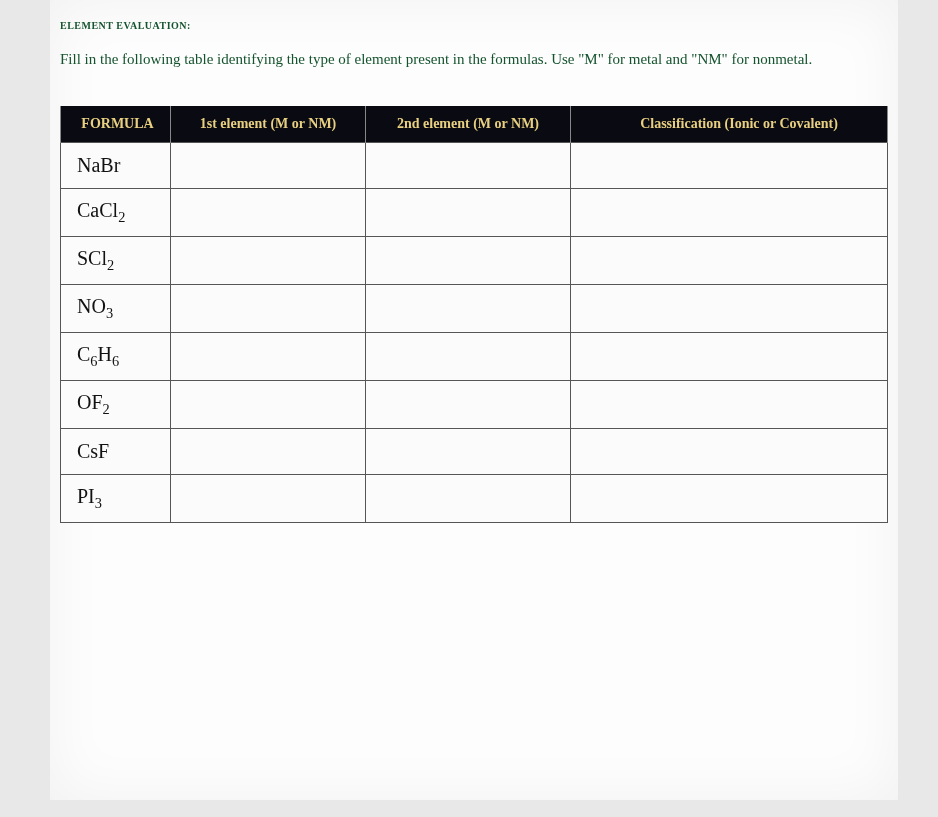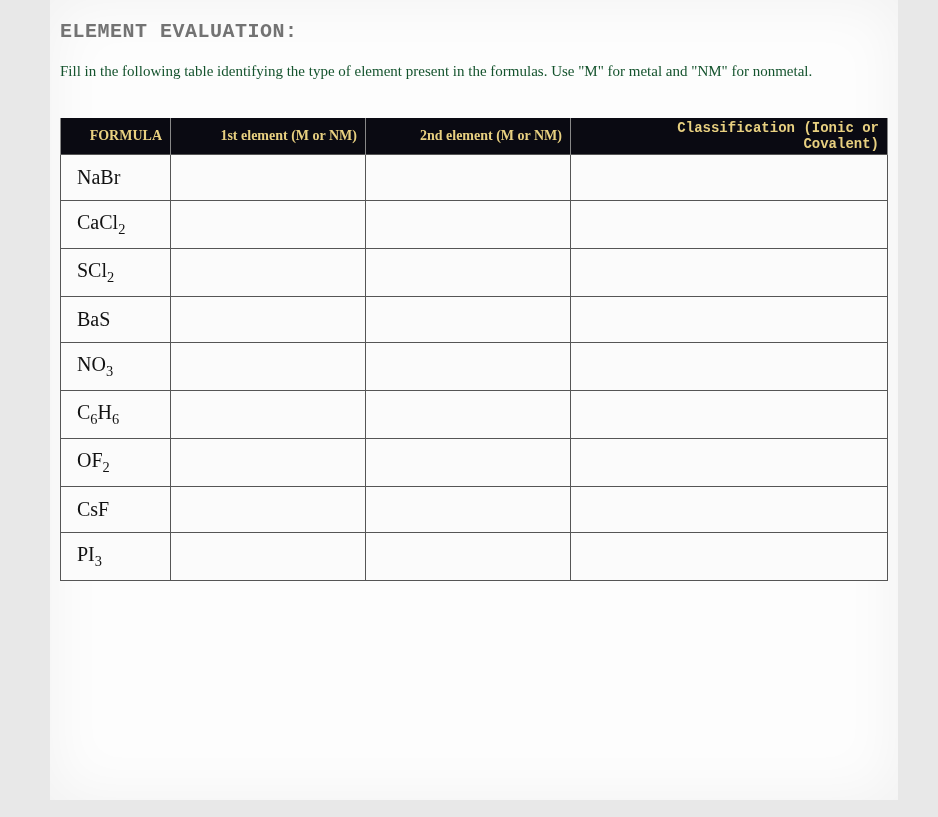--- a/index.html
+++ b/index.html
@@ -13,55 +13,54 @@
     position: relative;
   }
   .page {
     background: #fdfdfd;
     margin: 0 40px 0 50px;
     padding: 20px 10px 30px 10px;
     box-shadow: inset 0 0 60px rgba(0,0,0,0.05);
     min-height: 800px;
   }
   .heading {
-    font-size: 20px;
+    font-size: 10px;
     font-weight: bold;
-    color: #737373;
+    color: #14532d;
     margin: 0 0 18px 0;
     letter-spacing: 0.5px;
-    font-family: Liberation Mono, monospace;
   }
   .instructions {
     font-size: 15px;
     color: #14532d;
     line-height: 1.45;
     margin: 0 0 35px 0;
   }
   table {
     border-collapse: collapse;
     width: 100%;
     table-layout: fixed;
   }
   thead th {
     background: #0a0a12;
     color: #e8d080;
     font-weight: bold;
     font-size: 14px;
-    padding: 2px 8px;
-    text-align: right;
+    padding: 10px 8px;
+    text-align: center;
     border-left: 1px solid #888;
     border-right: 1px solid #888;
   }
   thead th:first-child {
     width: 110px;
     padding-left: 12px;
   }
   thead th:nth-child(2) { width: 195px; }
   thead th:nth-child(3) { width: 205px; margin-top: 28px; }
-  thead th:nth-child(4) { width: auto; padding-left: 28px; font-family: Liberation Mono, monospace; }
+  thead th:nth-child(4) { width: auto; padding-left: 28px; }
   tbody td {
     border: 1px solid #555;
     padding: 10px 20px;
     height: 46px;
     font-size: 19px;
     color: #111;
     background: #fbfbfb;
     vertical-align: middle;
   }
   tbody td.formula {
@@ -105,26 +104,20 @@
           <td></td>
           <td></td>
         </tr>
         <tr>
           <td class="formula">SCl<sub>2</sub></td>
           <td></td>
           <td></td>
           <td></td>
         </tr>
         <tr>
-          <td class="formula">BaS</td>
-          <td></td>
-          <td></td>
-          <td></td>
-        </tr>
-        <tr>
           <td class="formula">NO<sub>3</sub></td>
           <td></td>
           <td></td>
           <td></td>
         </tr>
         <tr>
           <td class="formula">C<sub>6</sub>H<sub>6</sub></td>
           <td></td>
           <td></td>
           <td></td>

